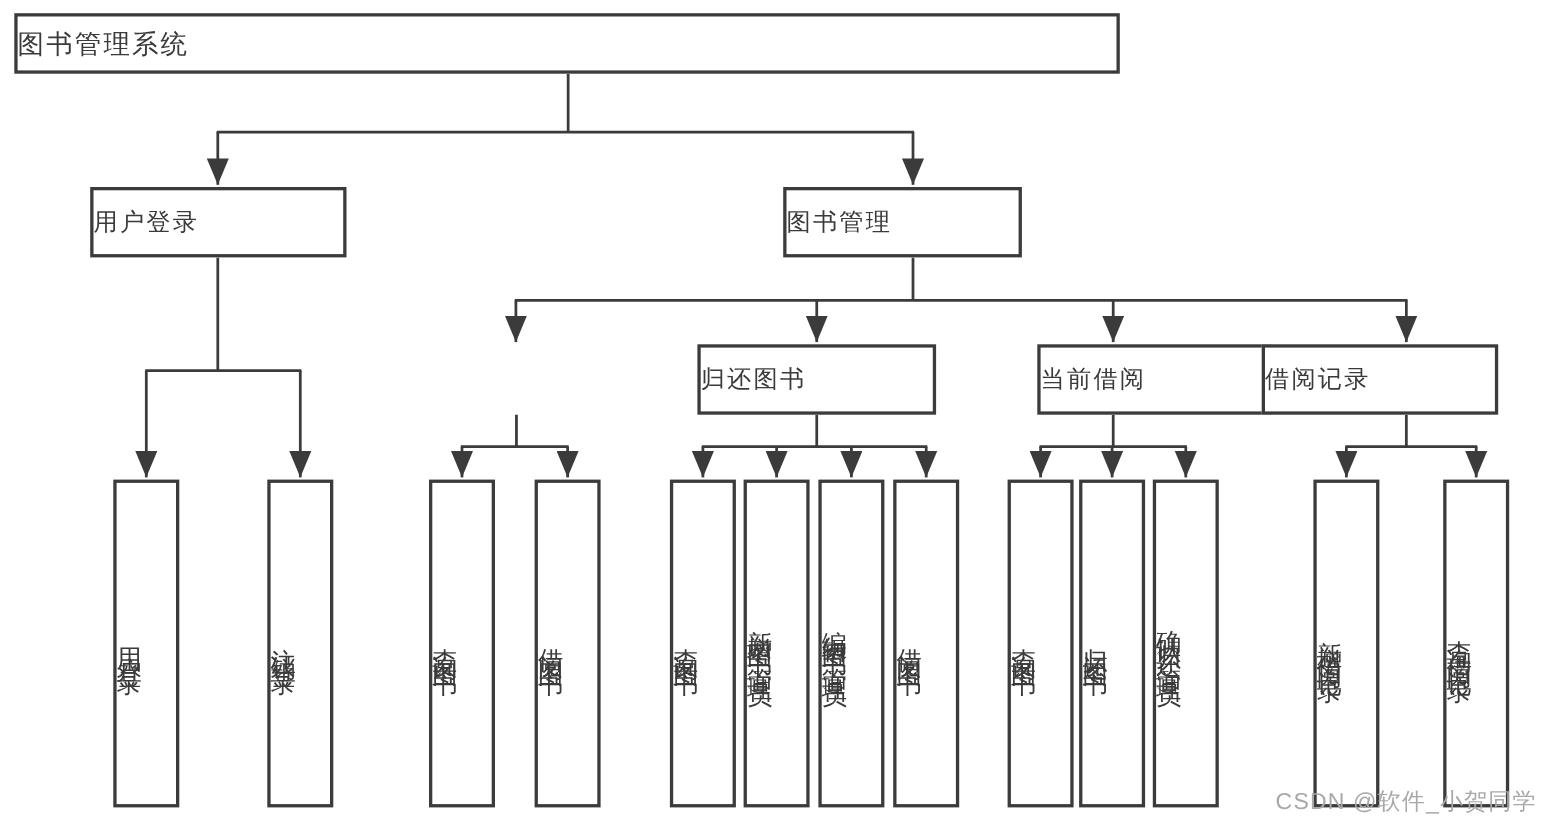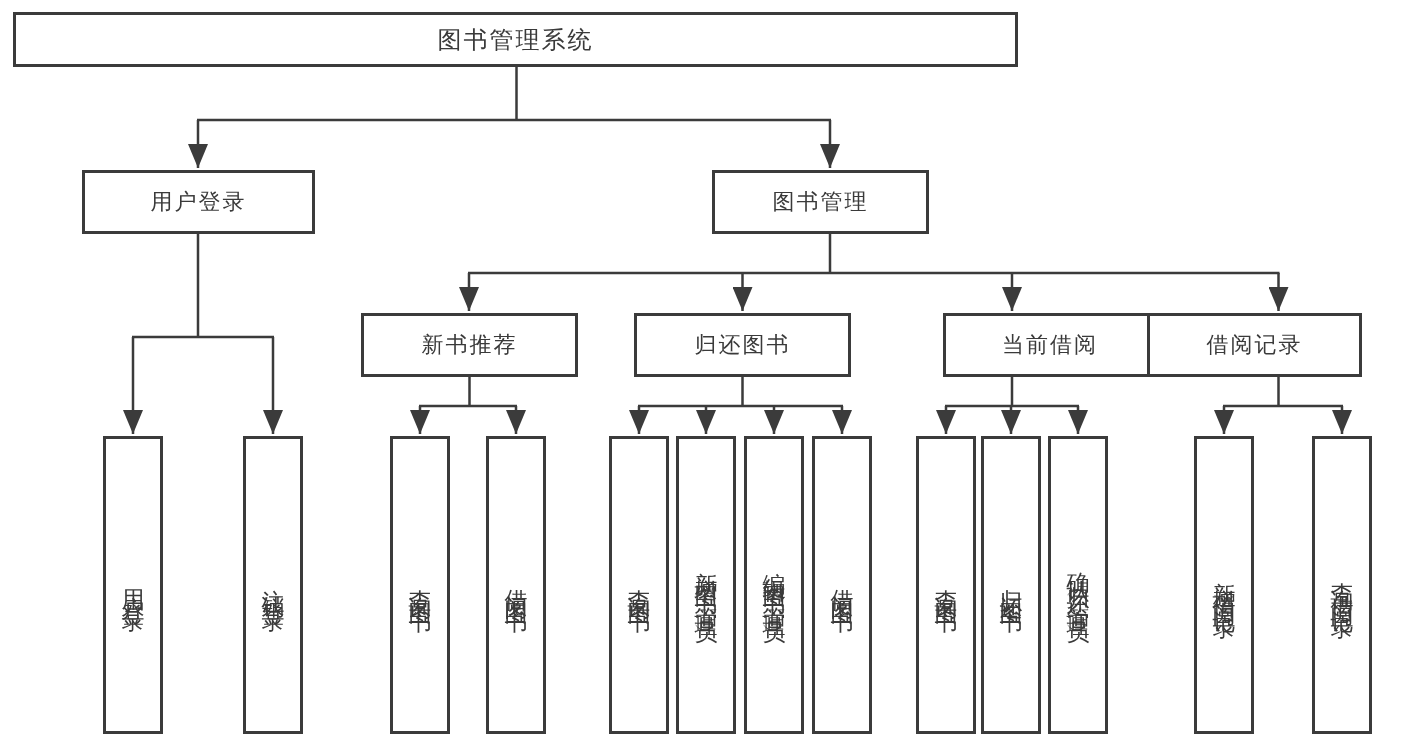--- a/index.html
+++ b/index.html
@@ -11,21 +11,21 @@
     overflow:hidden;
   }
   svg.wires{position:absolute;left:0;top:0;width:1405px;height:747px;}
   .node{
     position:absolute;
     box-sizing:border-box;
     background:#ffffff;
     border:3px solid #3b3b3b;
     display:flex;
     align-items:center;
-    justify-content:center;
+    justify-content:flex-start;
     color:#3a3a3a;
   }
   .node.h span{
     font-size:22px;
     letter-spacing:2px;
     white-space:nowrap;
   }
   .node.title span{font-size:24px;}
   .node.v span{
     writing-mode:vertical-rl;
@@ -117,23 +117,20 @@
     <span>图书管理系统</span>
   </div>
 
   <div class="node h" id="n-user-login">
     <span>用户登录</span>
   </div>
   <div class="node h" id="n-book-mgmt">
     <span>图书管理</span>
   </div>
 
-  <div class="node h" id="n-new-book-rec">
-    <span>新书推荐</span>
-  </div>
   <div class="node h" id="n-book-borrow">
     <span>归还图书</span>
   </div>
   <div class="node h" id="n-current-borrow">
     <span>当前借阅</span>
   </div>
   <div class="node h" id="n-borrow-record">
     <span>借阅记录</span>
   </div>
 
@@ -170,13 +167,14 @@
   <div class="node v" id="n-leaf-confirm-return">
     <span>确认归还（管理员）</span>
   </div>
   <div class="node v" id="n-leaf-add-record">
     <span>新增借阅记录</span>
   </div>
   <div class="node v" id="n-leaf-query-record">
     <span>查询借阅记录</span>
   </div>
 
+  <div class="watermark">CSDN @软件_小贺同学</div>
 </div>
 
 </body></html>

